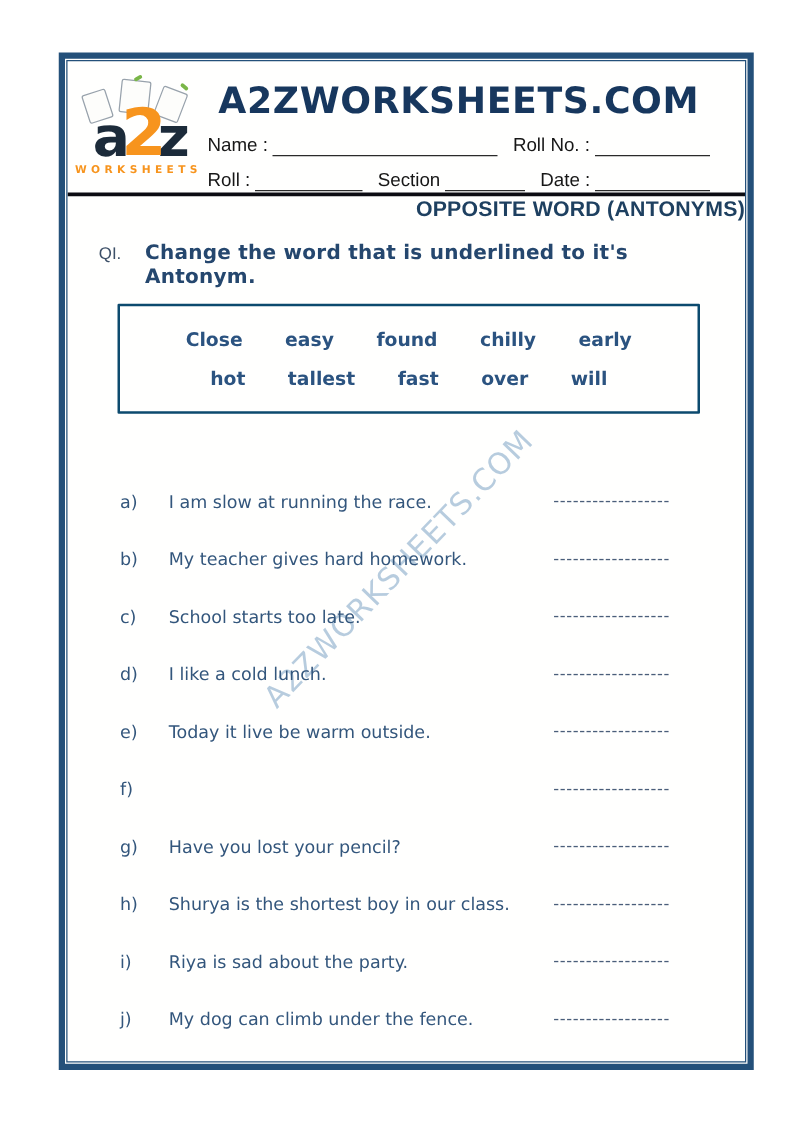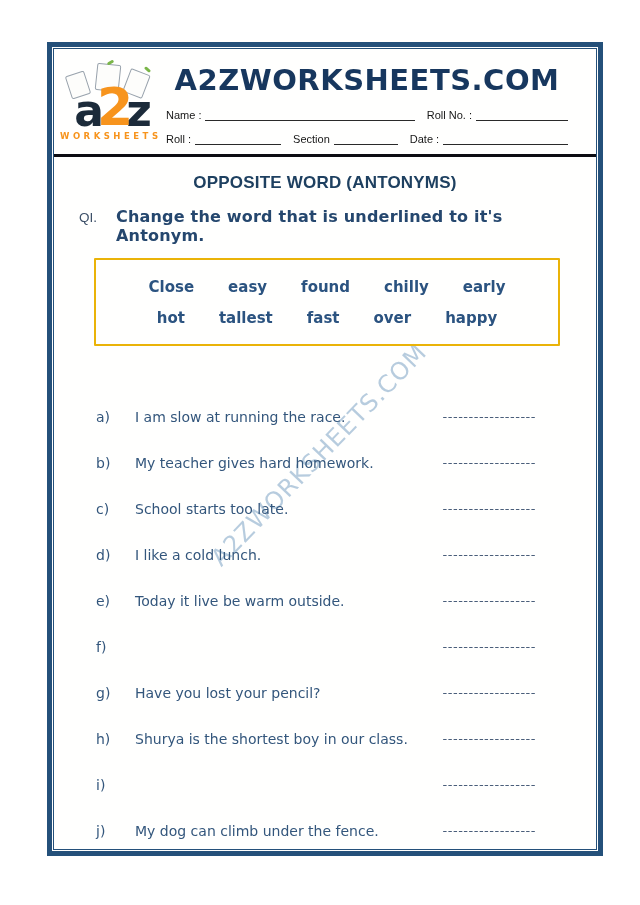--- a/index.html
+++ b/index.html
@@ -23,36 +23,36 @@
   .p3 { width:21px; height:25px; left:66px; top:12px; transform:rotate(21deg); }
   .leaf { position:absolute; width:7px; height:3px; background:#7ab648; border-radius:2px; }
   .l1 { left:47px; top:2px; transform:rotate(-30deg); }
   .l2 { left:84px; top:9px; transform:rotate(40deg); }
   .a2z { position:absolute; left:0; right:0; top:22px; display:flex; justify-content:center; align-items:flex-end; font-weight:800; line-height:1; }
   .a2z .ltr { font-size:44px; color:#1C2B3A; }
   .a2z .two { font-size:52px; color:#F7941D; margin:0 -7px; position:relative; z-index:2; }
   .logo-sub { position:absolute; left:0; right:0; top:72px; font-size:8.5px; font-weight:700; letter-spacing:3.5px; color:#F7941D; }
   .hdr-right { flex:1; padding-right:12px; display:flex; flex-direction:column; }
   .site-title { text-align:center; font-size:29px; font-weight:800; color:#17375E; letter-spacing:0.5px; margin-top:4px; font-family:"DejaVu Sans", sans-serif; }
-  .frow { display:flex; align-items:flex-end; font-size:11px; color:#171717; font-family:"Liberation Sans", sans-serif; margin-top:11px; }
+  .frow { display:flex; align-items:flex-end; font-size:15px; color:#171717; font-family:"Liberation Sans", sans-serif; margin-top:11px; }
   .frow .lbl { white-space:nowrap; padding-right:4px; }
   .fl { border-bottom:1px solid #2a2a2a; height:13px; display:inline-block; }
   .grow { flex:1; }
   .w92 { width:92px; } .w86 { width:86px; } .w64 { width:64px; }
   .sp { width:12px; flex:none; }
 
   
-  .ws-heading { text-align:center; margin-top:16px; font-family:"Liberation Sans", sans-serif; font-size:17px; font-weight:700; color:#1E4060; letter-spacing:0.2px; }
+  .ws-heading { text-align:right; margin-top:1px; font-family:"Liberation Sans", sans-serif; font-size:17px; font-weight:700; color:#1E4060; letter-spacing:0.2px; }
   .qrow { display:flex; align-items:baseline; margin:14px 10px 0 5px; }
   .qno { width:37px; flex:none; font-family:"Liberation Sans", sans-serif; font-size:13.5px; color:#3d5068;margin-left:20px; }
   .instruction { font-size:16px; font-weight:700; color:#25476E; letter-spacing:0.2px; }
   .u { text-underline-offset:3px; text-decoration-thickness:1.5px; white-space:pre-wrap; }
 
   
-  .bank { margin:13px 36px 0 40px; height:88px; border:2px solid #eab308; border-radius:1px;
+  .bank { margin:13px 36px 0 40px; height:88px; border:2px solid #0c4a6e; border-radius:1px;
     display:flex; flex-direction:column; justify-content:center; gap:13px; }
   .bank-row { display:flex; justify-content:center; gap:34px; font-size:15px; font-weight:700; color:#2B5380; }
 
   
   .items { margin-top:63px; }
   .item { position:relative; height:20px; margin-bottom:26px; display:flex; align-items:baseline;
     font-size:14px; color:#33567C; }
   .item-label { position:absolute; left:42px; }
   .item-text { position:absolute; left:81px; white-space:nowrap; }
   .blank { position:absolute; right:60px; top:0px; font-size:13px; letter-spacing:0.5px; color:#4A5E7A; }
@@ -119,21 +119,21 @@
           <span>easy</span>
           <span>found</span>
           <span>chilly</span>
           <span>early</span>
         </div>
         <div class="bank-row">
           <span>hot</span>
           <span>tallest</span>
           <span>fast</span>
           <span>over</span>
-          <span>happy</span>
+          <span>will</span>
         </div>
       </div>
 
       <div class="items">
 
         <div class="item">
           <span class="item-label">a)</span>
           <span class="item-text"><span>I am </span><span class="u">slow</span><span> at running the race.</span></span>
           <span class="blank">------------------</span>
         </div>
@@ -174,20 +174,21 @@
         </div>
 
         <div class="item">
           <span class="item-label">h)</span>
           <span class="item-text"><span>Shurya is the </span><span class="u">shortest</span><span> boy in our class.</span></span>
           <span class="blank">------------------</span>
         </div>
 
         <div class="item">
           <span class="item-label">i)</span>
+          <span class="item-text"><span>Riya is </span><span class="u">sad</span><span> about the party.</span></span>
           <span class="blank">------------------</span>
         </div>
 
         <div class="item">
           <span class="item-label">j)</span>
           <span class="item-text"><span>My dog can climb </span><span class="u">under</span><span> the fence.</span></span>
           <span class="blank">------------------</span>
         </div>
 
       </div>

